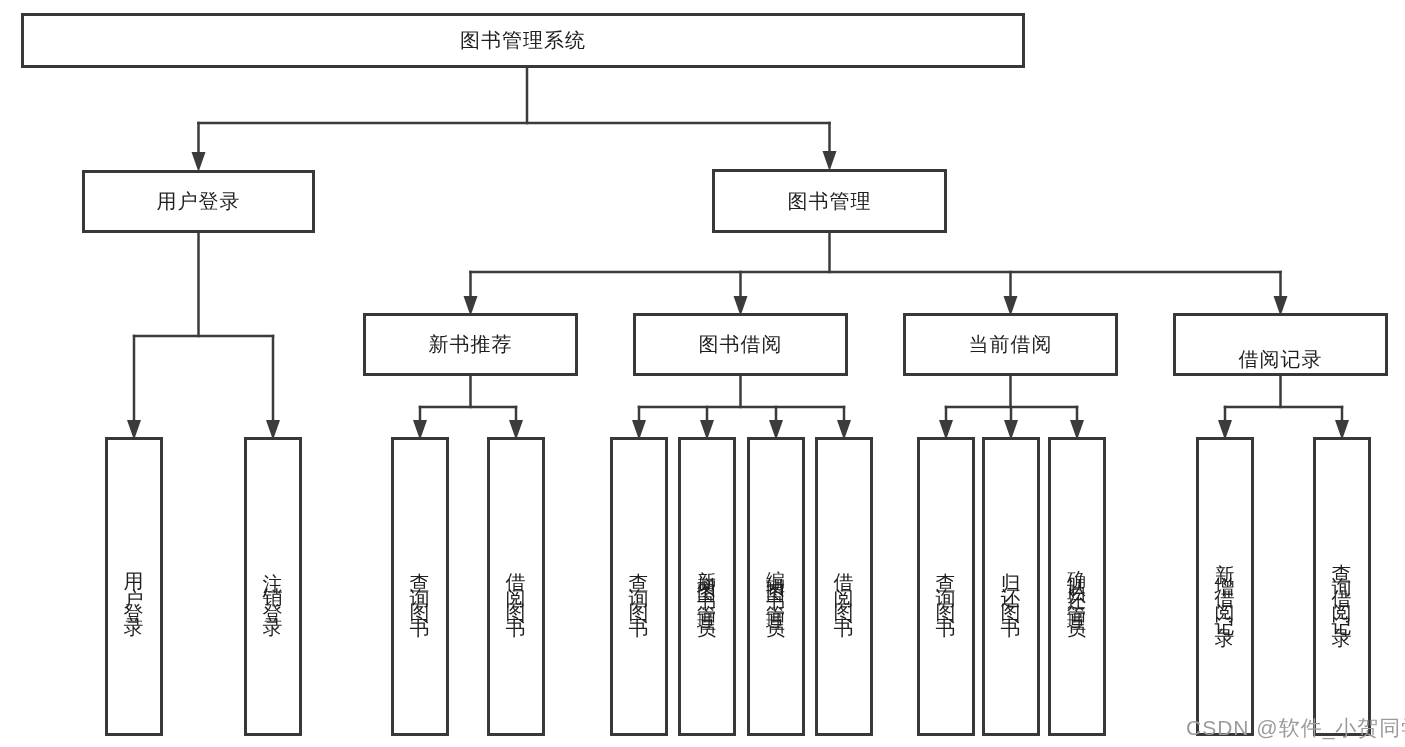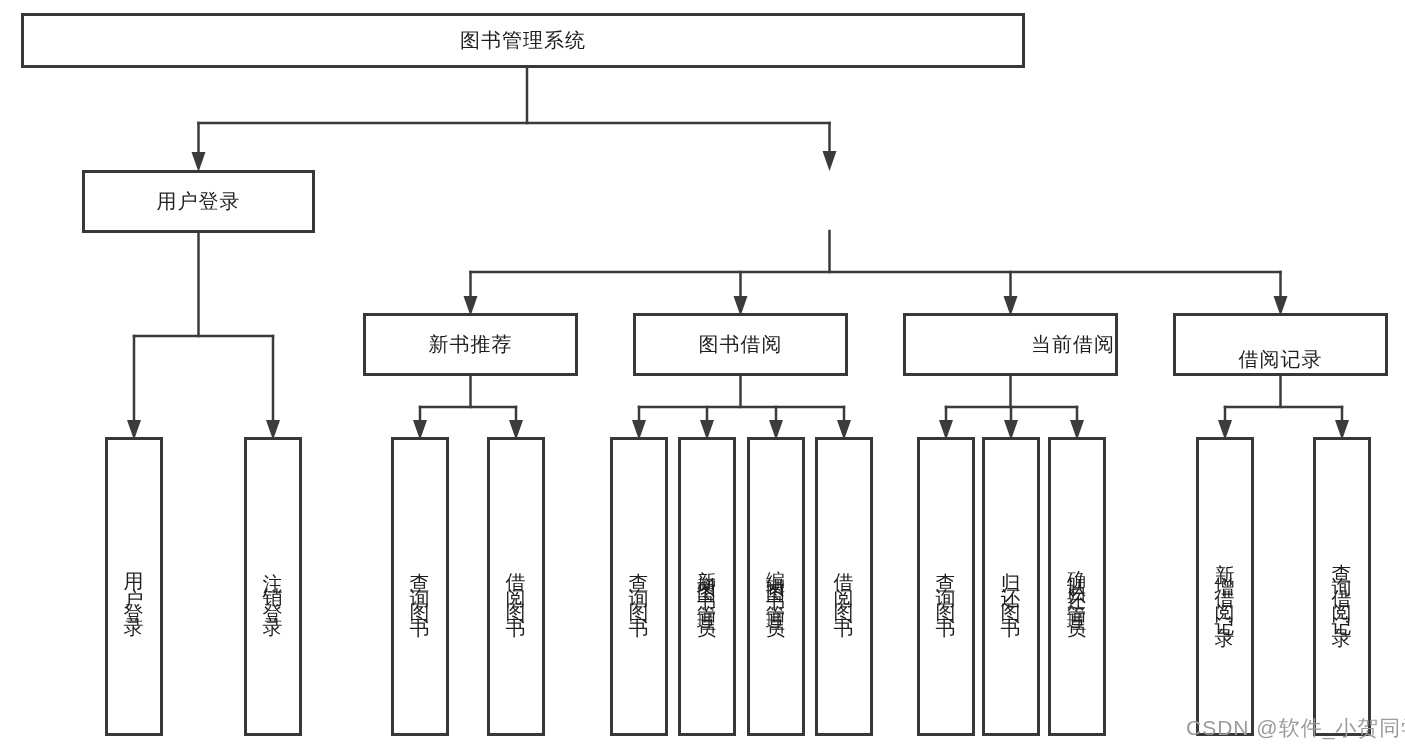--- a/index.html
+++ b/index.html
@@ -136,28 +136,31 @@
     <polygon points="1342,440 1335,420 1349,420"></polygon>
   </svg>
 
   <div class="node" style="left:21px; top:13px; width:1004px; height:55px;">
     <span>图书管理系统</span>
   </div>
 
   <div class="node" style="left:82px; top:170px; width:233px; height:63px;">
     <span>用户登录</span>
   </div>
+  <div class="node" style="left:712px; top:169px; width:235px; height:64px;">
+    <span>图书管理</span>
+  </div>
 
   <div class="node" style="left:633px; top:313px; width:215px; height:63px;">
     <span>图书借阅</span>
   </div>
   <div class="node" style="left:363px; top:313px; width:215px; height:63px;">
     <span>新书推荐</span>
   </div>
-  <div class="node" style="left:903px; top:313px; width:215px; height:63px;justify-content:flex-end;">
+  <div class="node" style="left:903px; top:313px; width:215px; height:63px;">
     <span>当前借阅</span>
   </div>
   <div class="node" style="left:1173px; top:313px; width:215px; height:63px;align-items:flex-end;">
     <span>借阅记录</span>
   </div>
 
   <div class="vnode" style="left:105px; top:437px; width:58px; height:299px;">
     <span class="vtext v4">用户登录</span>
   </div>
   <div class="vnode" style="left:244px; top:437px; width:58px; height:299px;">

